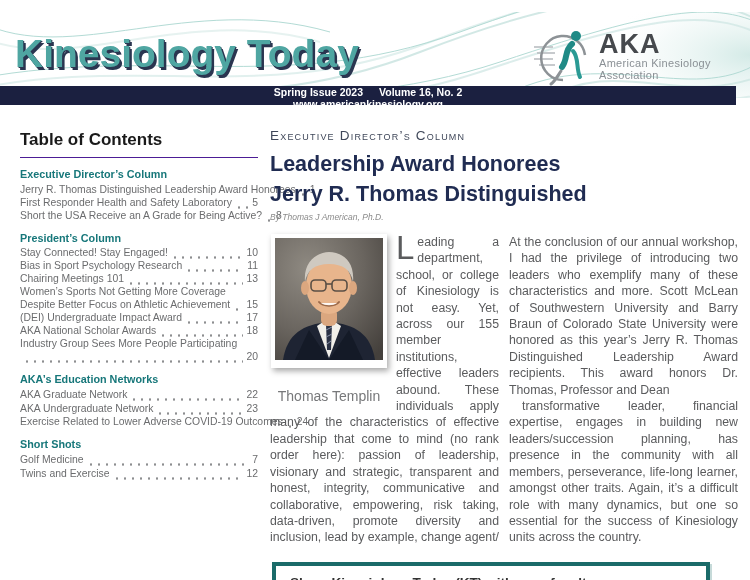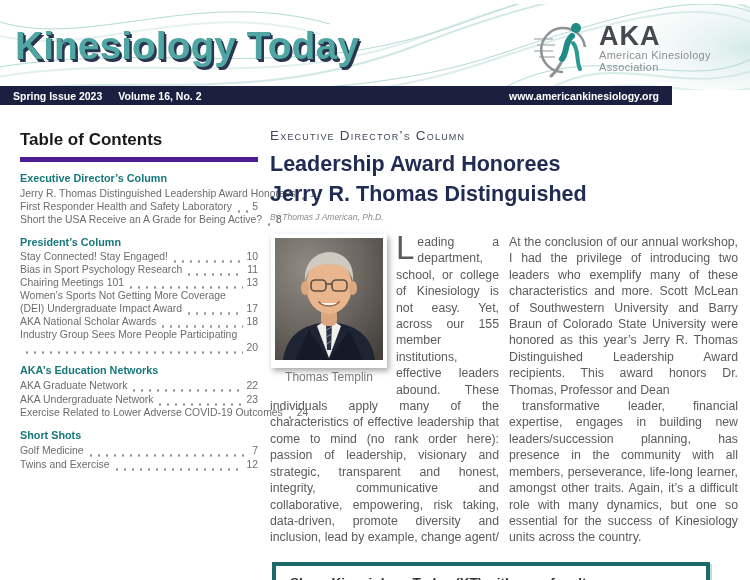--- a/index.html
+++ b/index.html
@@ -4,47 +4,47 @@
 <style>
   * { margin:0; padding:0; box-sizing:border-box; }
   html,body { width:750px; height:580px; }
   body {
     font-family:"Liberation Sans", sans-serif;
     background:#fff; position:relative; overflow:hidden;
     -webkit-font-smoothing:antialiased;
   }
 
   
-  .masthead { position:absolute; left:0; top:4px; width:750px; height:86px; background:#fff; overflow:hidden; }
+  .masthead { position:absolute; left:0; top:12px; width:750px; height:86px; background:#fff; overflow:hidden; }
   .swirls { position:absolute; inset:0; }
   .mast-title {
     position:absolute; left:15px; top:20px;
     font-size:39px; font-weight:bold; letter-spacing:0px;
     color:#4fa6a2;
     text-shadow:2.5px 2.5px 0 #2a3550, 1px 1px 0 #2a3550;
   }
   .logo { position:absolute; right:12px; top:12px; width:205px; height:64px; display:flex; align-items:center; }
   .logo-fig { width:62px; height:62px; flex:0 0 auto; }
   .logo-text { margin-left:4px; }
   .logo-acronym { font-size:27px; font-weight:bold; color:#3f4347; letter-spacing:1px; line-height:24px; color:#46494d; }
   .logo-name { font-size:11px; color:#8a9095; letter-spacing:0.3px; margin-top:1px; }
 
   
   .issue-bar {
-    position:absolute; left:0; top:86px; width:672px; height:19px;
+    position:absolute; left:0; top:86px; width:736px; height:19px;
     background:#1b2040; color:#fff; display:flex; align-items:center;
     justify-content:space-between; padding:0 13px;
-    font-size:10.5px; font-weight:bold;
+    font-size:10.5px; font-weight:bold;flex-direction:column;
   }
   .issue-left { display:flex; gap:16px; }
   .issue-url { cursor:pointer; }
 
   
   .toc { position:absolute; left:20px; top:130px; width:238px; }
-  .toc-title { font-size:17px; font-weight:bold; color:#1a1a1a; padding-bottom:7px; border-bottom:5px solid #4c1d95; }
+  .toc-title { font-size:17px; font-weight:bold; color:#1a1a1a; padding-bottom:7px; border-bottom:1px solid #4c1d95; }
   .toc-list { margin-top:4px; }
   .toc-header { font-size:10.8px; font-weight:bold; color:#17777a; margin-top:10px; line-height:13px; }
   .toc-item { margin-top:0; font-size:10.4px; color:#6b6c6e; line-height:13px; }
   .toc-item.tight { margin-top:1.5px; }
   .toc-line { display:flex; align-items:flex-end; }
   .toc-line .txt { white-space:nowrap;text-align:center; }
   .dots {
     flex:1 1 auto; min-width:8px; height:10px; margin:0 3px;
     background-image:radial-gradient(circle, #8d8e90 1px, transparent 1.3px);
     background-size:8px 3px; background-position:0 bottom; background-repeat:repeat-x;
@@ -64,21 +64,21 @@
   .col { width:229px; font-size:12.3px; line-height:16.4px; color:#5a5b5d; text-align:justify; }
 
   .photo-frame {
     float:left; width:118px; margin-right:8px; margin-bottom:2px;
     text-align:center;
   }
   .photo-inner {
     background:#fff; padding:4px; box-shadow:2px 3px 6px rgba(0,0,0,0.35);
     display:inline-block;
   }
-  .photo-caption { font-size:12px; color:#77787a; margin-top:1px; text-align:center; }
+  .photo-caption { font-size:14px; color:#77787a; margin-top:20px; text-align:center; }
 
   .dropcap {
     float:left; font-size:33px; line-height:27px; padding-right:3px;
     color:#5a5b5d; font-weight:normal;
   }
   .col p + p { text-indent:13px; }
 
   
   .callout {
     margin-top:16px; width:438px; margin-left:2px;
@@ -192,20 +192,25 @@
         <div class="toc-line">
           <span class="txt">Chairing Meetings 101</span>
           <span class="dots"></span>
           <span class="toc-page">13</span>
         </div>
       </div>
       <div class="toc-item">
         <div class="toc-line">
           <span class="txt">Women’s Sports Not Getting More Coverage</span>
         </div>
+        <div class="toc-line">
+          <span class="txt">Despite Better Focus on Athletic Achievement</span>
+          <span class="dots"></span>
+          <span class="toc-page">15</span>
+        </div>
       </div>
       <div class="toc-item">
         <div class="toc-line">
           <span class="txt">(DEI) Undergraduate Impact Award</span>
           <span class="dots"></span>
           <span class="toc-page">17</span>
         </div>
       </div>
       <div class="toc-item">
         <div class="toc-line">

